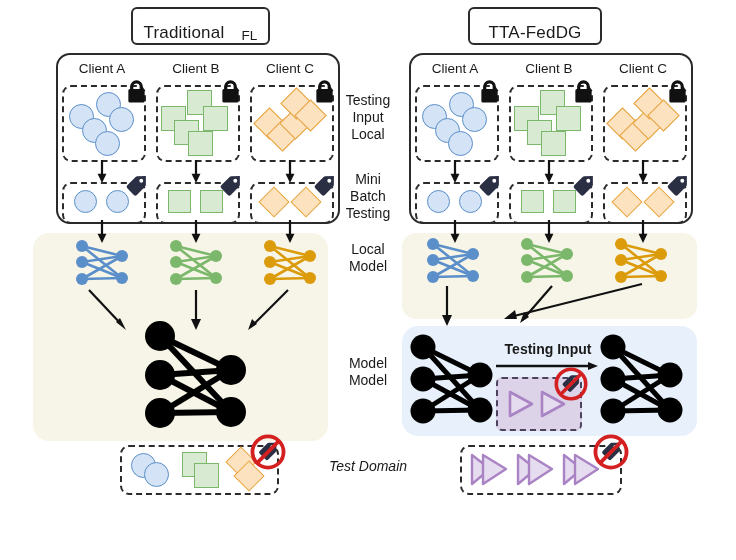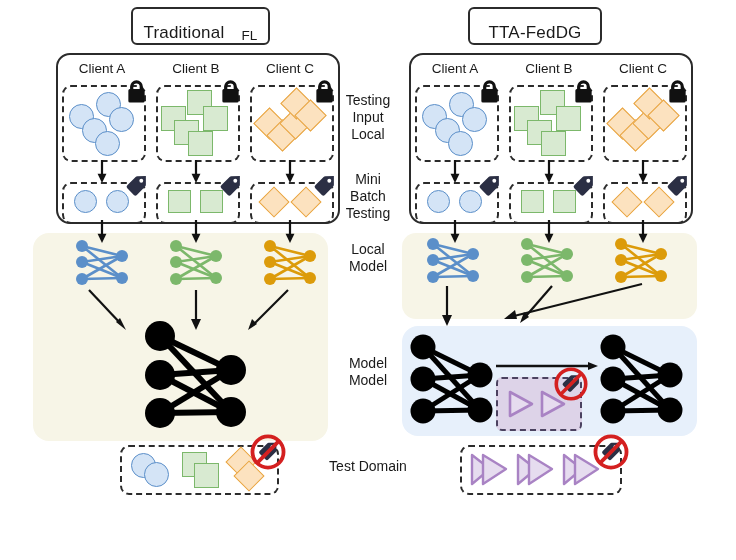--- a/index.html
+++ b/index.html
@@ -321,21 +321,21 @@
   <div class="col-label abs" style="left:338px;top:241px;width:60px;">
     <div>Local</div>
     <div>Model</div>
   </div>
 
   <div class="col-label abs" style="left:338px;top:355px;width:60px;">
     <div>Model</div>
     <div>Model</div>
   </div>
 
-  <div class="col-label abs" style="left:318px;top:458px;width:100px;">
+  <div class="col-label abs" style="left:318px;top:458px;width:100px;font-style:italic;">
     <div>Test Domain</div>
   </div>
 
   <div class="title-pill abs" style="left:468px;top:7px;width:130px;height:34px;">
     <span>TTA-FedDG</span>
   </div>
 
   <div class="panel-cream-r abs" style="left:402px;top:233px;width:295px;height:86px;"></div>
 
   <div class="panel-blue abs" style="left:402px;top:326px;width:295px;height:110px;"></div>
@@ -519,20 +519,21 @@
     </g>
     <g fill="#000">
       <circle cx="15" cy="14" r="12.5"></circle>
         <circle cx="15" cy="46" r="12.5"></circle>
         <circle cx="15" cy="78" r="12.5"></circle>
       <circle cx="72" cy="42" r="12.5"></circle>
         <circle cx="72" cy="77" r="12.5"></circle>
     </g>
   </svg>
 
+  <div class="testing-label abs" style="left:493px;top:341px;width:110px;">Testing Input</div>
   <svg class="abs" style="left:496px;top:361px;" width="104" height="12">
     <line x1="0" y1="5" x2="93" y2="5" stroke="#111" stroke-width="2.4"></line>
     <path d="M102 5 L92 1 L92 9 Z" fill="#111"></path>
   </svg>
 
   <div class="abs" style="left:496px;top:377px;width:82px;height:50px;background:#ddd3e8;border:2px dashed #4b4260;border-radius:6px;">
     <svg class="abs" style="left:8px;top:10px;" width="30" height="30" viewBox="0 0 30 30">
       <path d="M4 3 L26 15 L4 27 Z" fill="#e6dcef" stroke="#a983c4" stroke-width="2.6" stroke-linejoin="round"></path>
     </svg>
     <svg class="abs" style="left:40px;top:10px;" width="30" height="30" viewBox="0 0 30 30">

